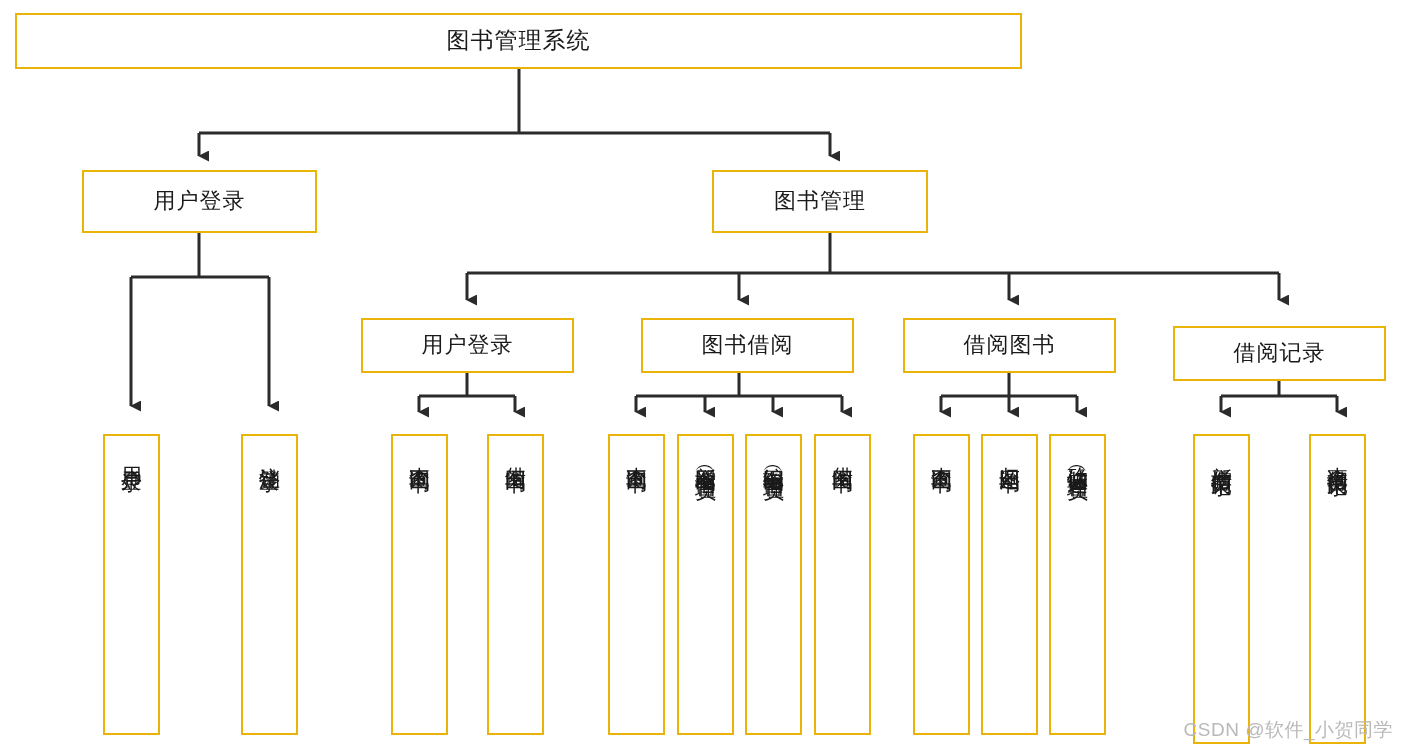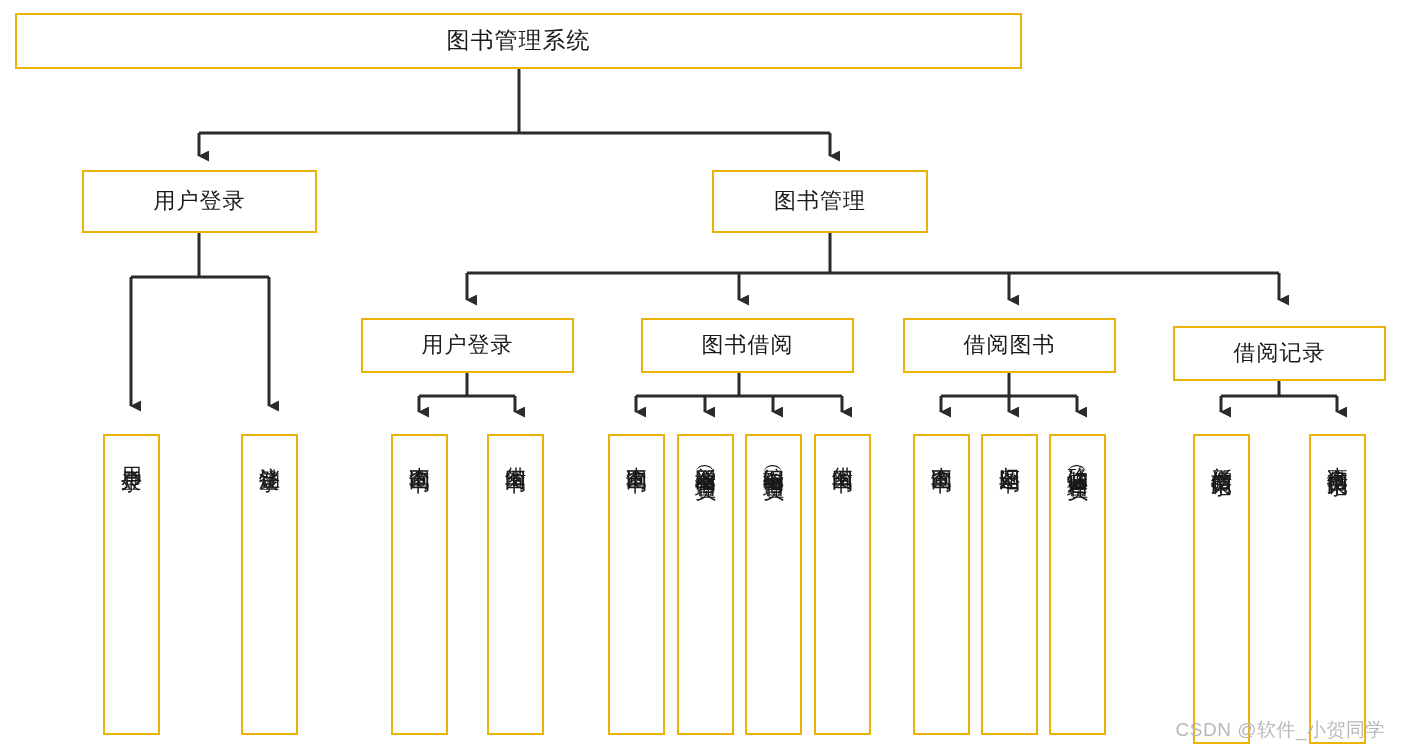--- a/index.html
+++ b/index.html
@@ -58,21 +58,21 @@
   }
   .node.vert .vtext {
     writing-mode: vertical-rl;
     text-orientation: upright;
     white-space: nowrap;
     display: block;
   }
   
   #watermark {
     position: absolute;
-    right: 20px;
+    right: 12px;
     bottom: 4px;
     font-size: 19px;
     color: #b9b9b9;
     letter-spacing: 0.5px;
     white-space: nowrap;
     user-select: none;
     margin-top: 44px;
   }
 </style>
 </head>

